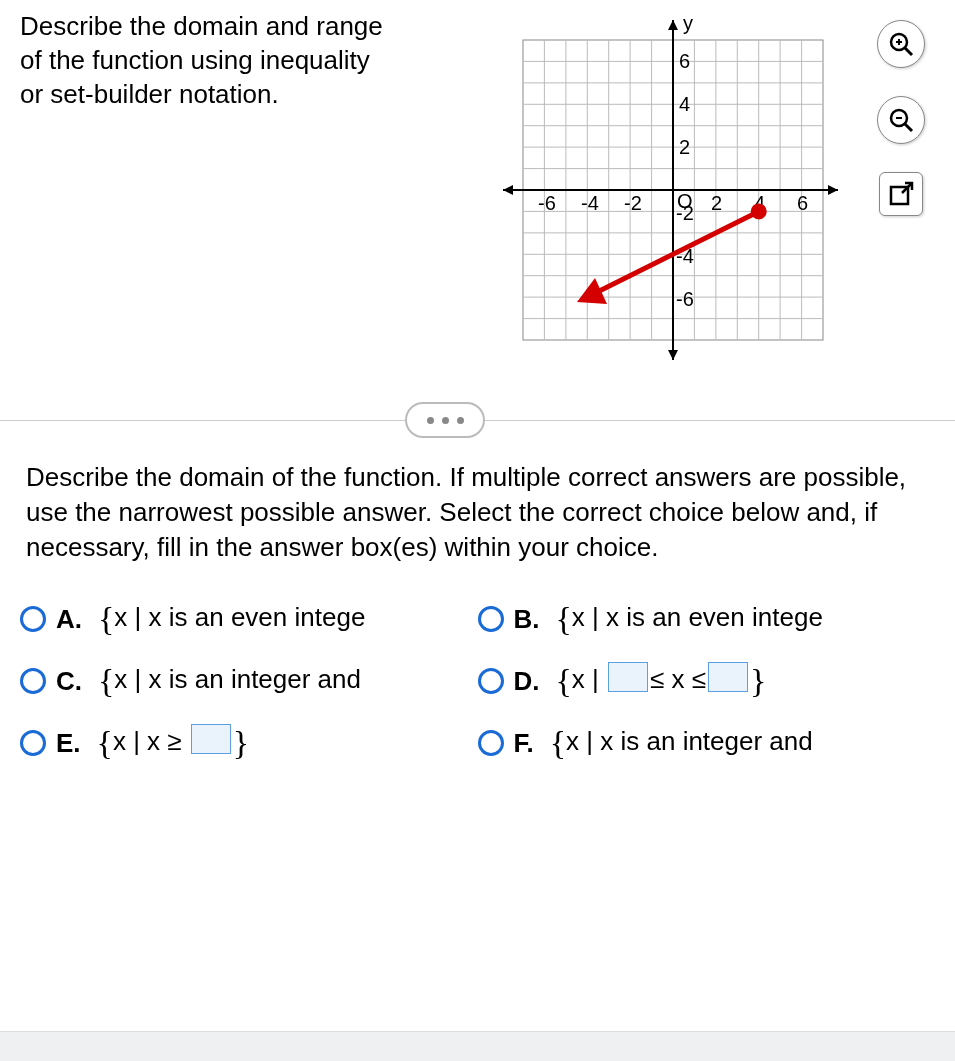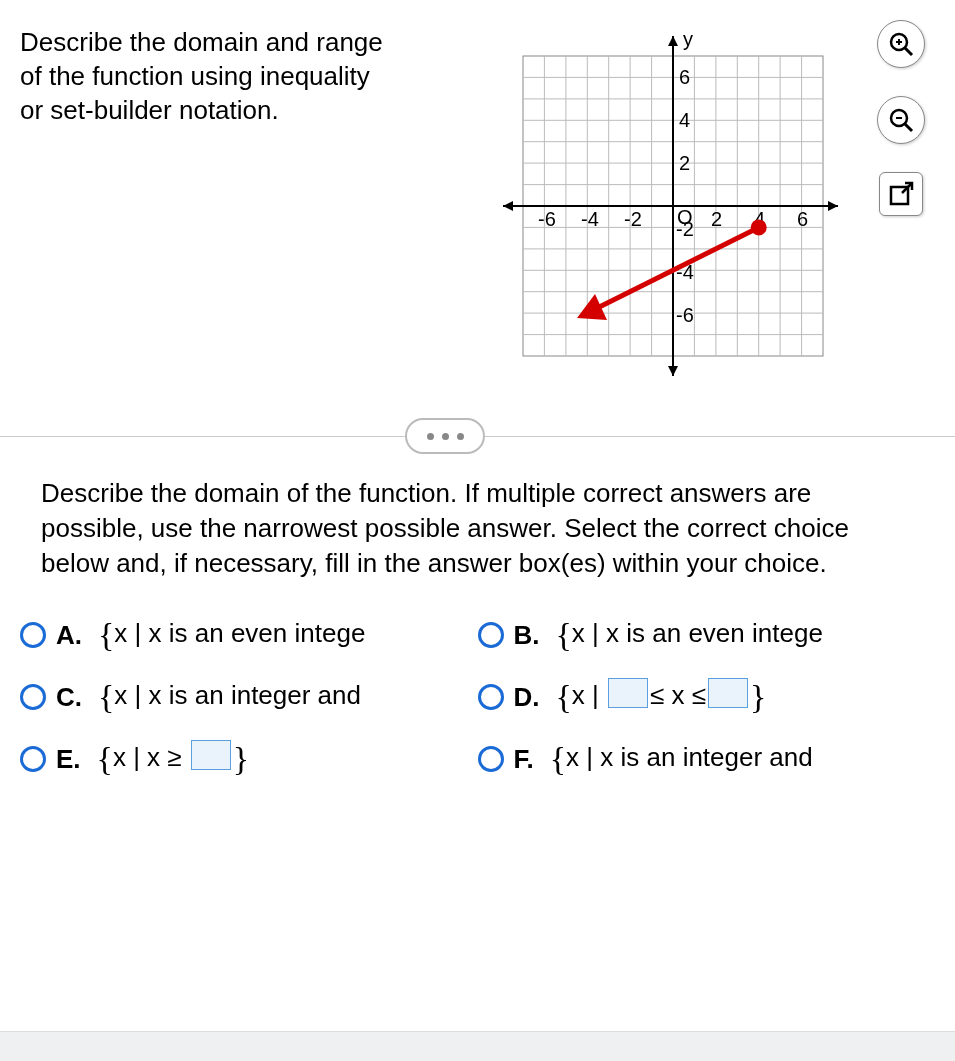--- a/index.html
+++ b/index.html
@@ -6,21 +6,21 @@
   body {
     font-family: Arial, Helvetica, sans-serif;
     font-size: 26px;
     color: #000;
     background: #fff;
     width: 955px;
     height: 1061px;
     position: relative;
     overflow: hidden;
   }
-  .top-area { display: flex; padding: 26px 20px 0 20px; }
+  .top-area { display: flex; padding: 10px 20px 0 20px; }
   .prompt { flex: 0 0 370px; line-height: 1.3; }
   .graph-area { flex: 1; position: relative; display: flex; justify-content: center; }
   .graph-wrap { position: relative; width: 360px; height: 360px; }
   .icons { position: absolute; right: 30px; top: 20px; display: flex; flex-direction: column; gap: 28px; align-items: center; }
   .icon-btn {
     width: 48px; height: 48px; border-radius: 50%;
     background: #fff; border: 1px solid #888;
     display: flex; align-items: center; justify-content: center;
     box-shadow: 1px 1px 3px rgba(0,0,0,0.2);
     cursor: pointer;
@@ -36,21 +36,21 @@
   .dots-divider {
     position: relative; margin: 30px 0 20px 0; height: 40px;
   }
   .dots-divider .line { border-top: 1px solid #ccc; position: absolute; left: 0; right: 0; top: 20px; }
   .dots-pill {
     width: 80px; height: 36px; border-radius: 18px; border: 2px solid #bbb;
     background: #fff; display: flex; align-items: center; justify-content: center;
     gap: 8px; position: absolute; left: 405px; top: 2px; cursor: pointer;
   }
   .dots-pill .dot { width: 7px; height: 7px; border-radius: 50%; background: #888; }
-  .instructions { padding: 0 41px; line-height: 1.35; margin-bottom: 35px; }
+  .instructions { padding: 0 26px; line-height: 1.35; margin-bottom: 35px; }
   .choices { padding: 0 20px; }
   .choice-row { display: flex; margin-bottom: 24px; }
   .choice { flex: 1; display: flex; align-items: center; gap: 10px; }
   .radio {
     width: 26px; height: 26px; border: 3px solid #1a6bd6; border-radius: 50%;
     flex-shrink: 0; cursor: pointer;
   }
   .choice-label { font-weight: bold; margin-right: 6px; }
   .choice-text { font-family: Arial, sans-serif; white-space: nowrap; overflow: hidden; }
   .brace { font-size: 34px; vertical-align: -4px; font-family: 'Times New Roman', serif; }

